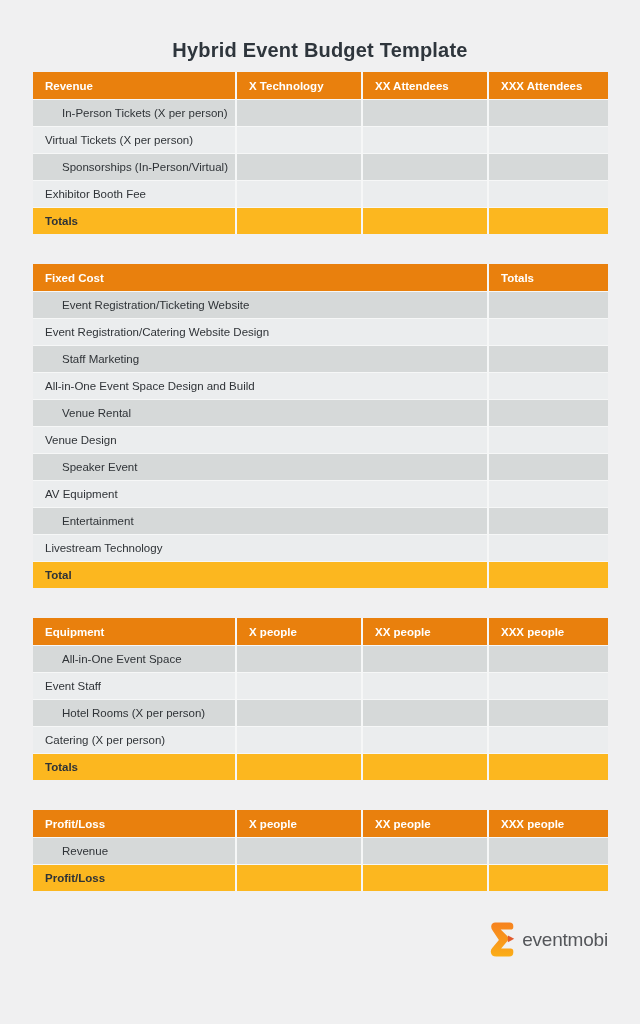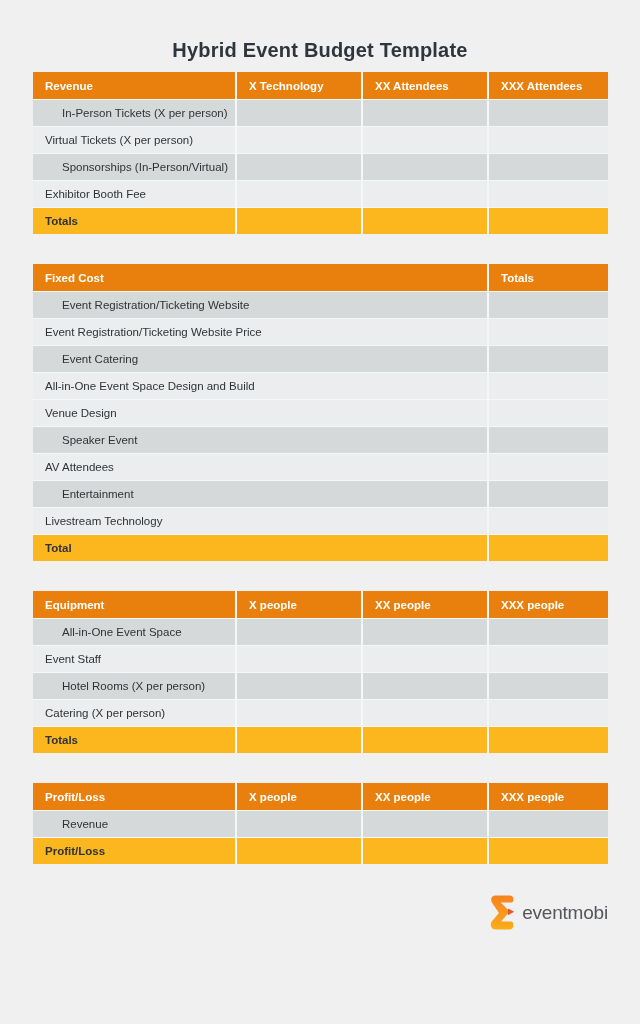--- a/index.html
+++ b/index.html
@@ -157,41 +157,45 @@
       <th>Fixed Cost</th>
       <th>Totals</th>
     </tr>
   </thead>
   <tbody>
     <tr class="row-dark">
       <td>Event Registration/Ticketing Website</td>
       <td></td>
     </tr>
     <tr class="row-light">
-      <td>Event Registration/Ticketing Website Price</td>
-      <td></td>
-    </tr>
-    <tr class="row-dark">
-      <td>Event Catering</td>
+      <td>Event Registration/Catering Website Design</td>
+      <td></td>
+    </tr>
+    <tr class="row-dark">
+      <td>Staff Marketing</td>
       <td></td>
     </tr>
     <tr class="row-light">
       <td>All-in-One Event Space Design and Build</td>
       <td></td>
     </tr>
+    <tr class="row-dark">
+      <td>Venue Rental</td>
+      <td></td>
+    </tr>
     <tr class="row-light">
       <td>Venue Design</td>
       <td></td>
     </tr>
     <tr class="row-dark">
       <td>Speaker Event</td>
       <td></td>
     </tr>
     <tr class="row-light">
-      <td>AV Attendees</td>
+      <td>AV Equipment</td>
       <td></td>
     </tr>
     <tr class="row-dark">
       <td>Entertainment</td>
       <td></td>
     </tr>
     <tr class="row-light">
       <td>Livestream Technology</td>
       <td></td>
     </tr>

